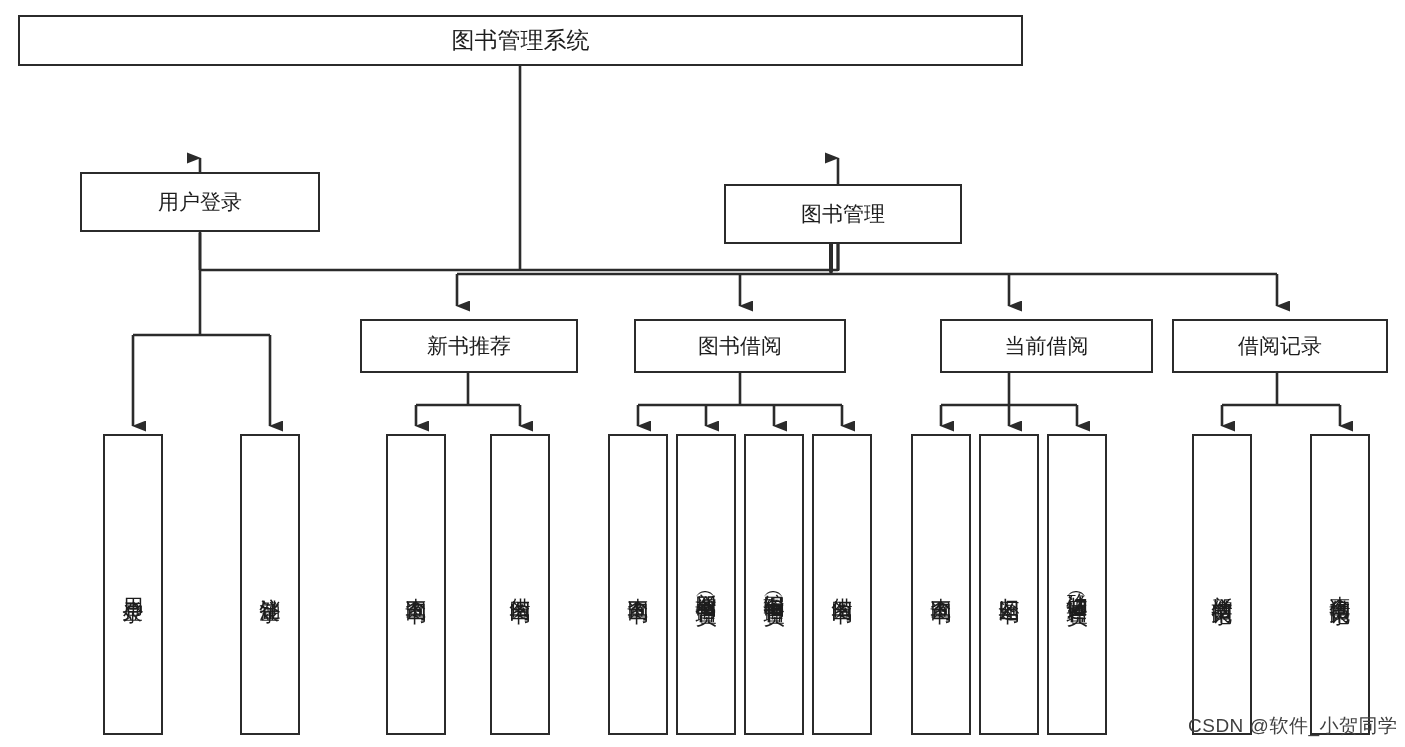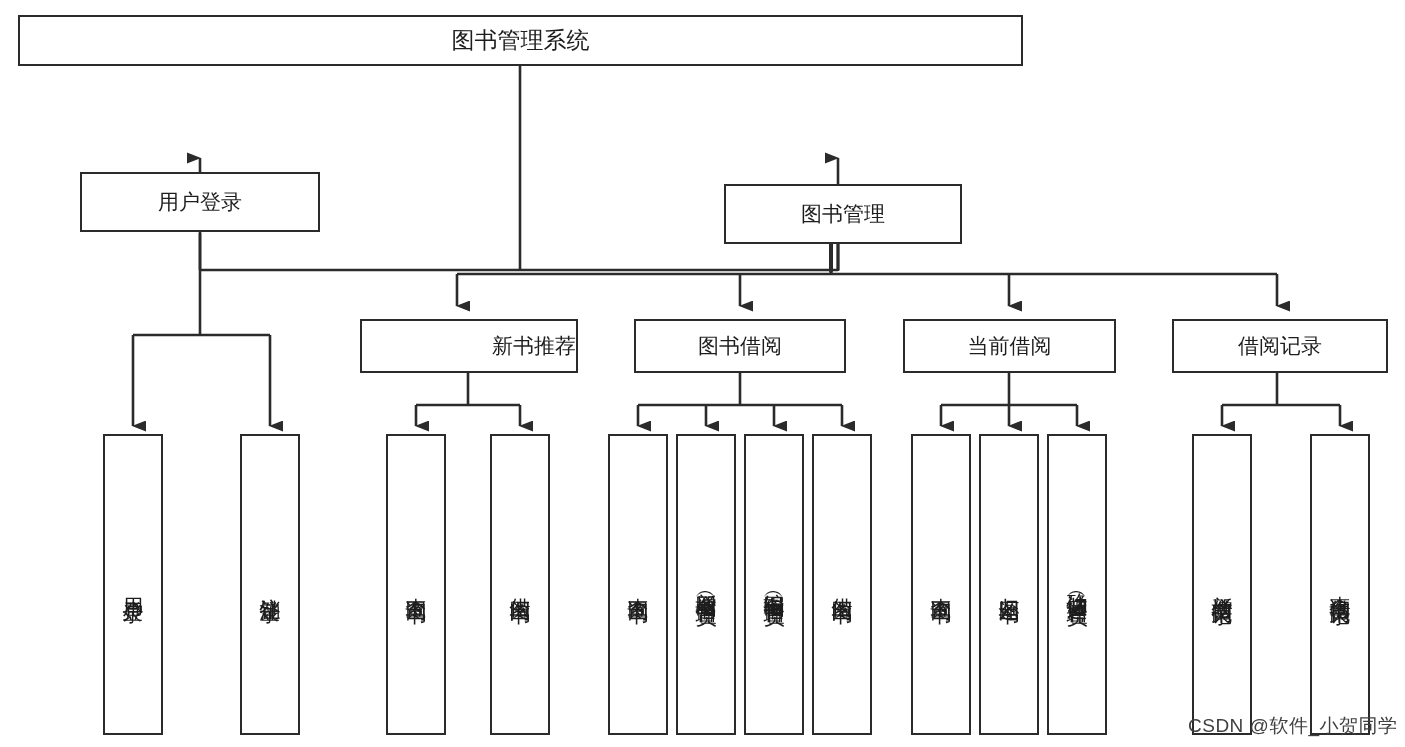--- a/index.html
+++ b/index.html
@@ -151,29 +151,29 @@
   </div>
 
   <div class="node lvl2" style="left:80px; top:172px; width:240px; height:60px;">
     <span class="txt">用户登录</span>
   </div>
 
   <div class="node lvl2" style="left:712px; top:184px; width:238px; height:60px;margin-left:12px;">
     <span class="txt">图书管理</span>
   </div>
 
-  <div class="node lvl3" style="left:360px; top:319px; width:218px; height:54px;justify-content:flex-end;">
+  <div class="node lvl3" style="left:360px; top:319px; width:218px; height:54px;">
     <span class="txt">新书推荐</span>
   </div>
 
   <div class="node lvl3" style="left:634px; top:319px; width:212px; height:54px;justify-content:center;">
     <span class="txt">图书借阅</span>
   </div>
 
-  <div class="node lvl3" style="left:903px; top:319px; width:213px; height:54px;">
+  <div class="node lvl3" style="left:940px; top:319px; width:213px; height:54px;">
     <span class="txt">当前借阅</span>
   </div>
 
   <div class="node lvl3" style="left:1172px; top:319px; width:216px; height:54px;">
     <span class="txt">借阅记录</span>
   </div>
 
   <div class="node leaf" style="left:103px; top:434px; width:60px; height:301px;">
     <span class="txt">用户登录</span>
   </div>

